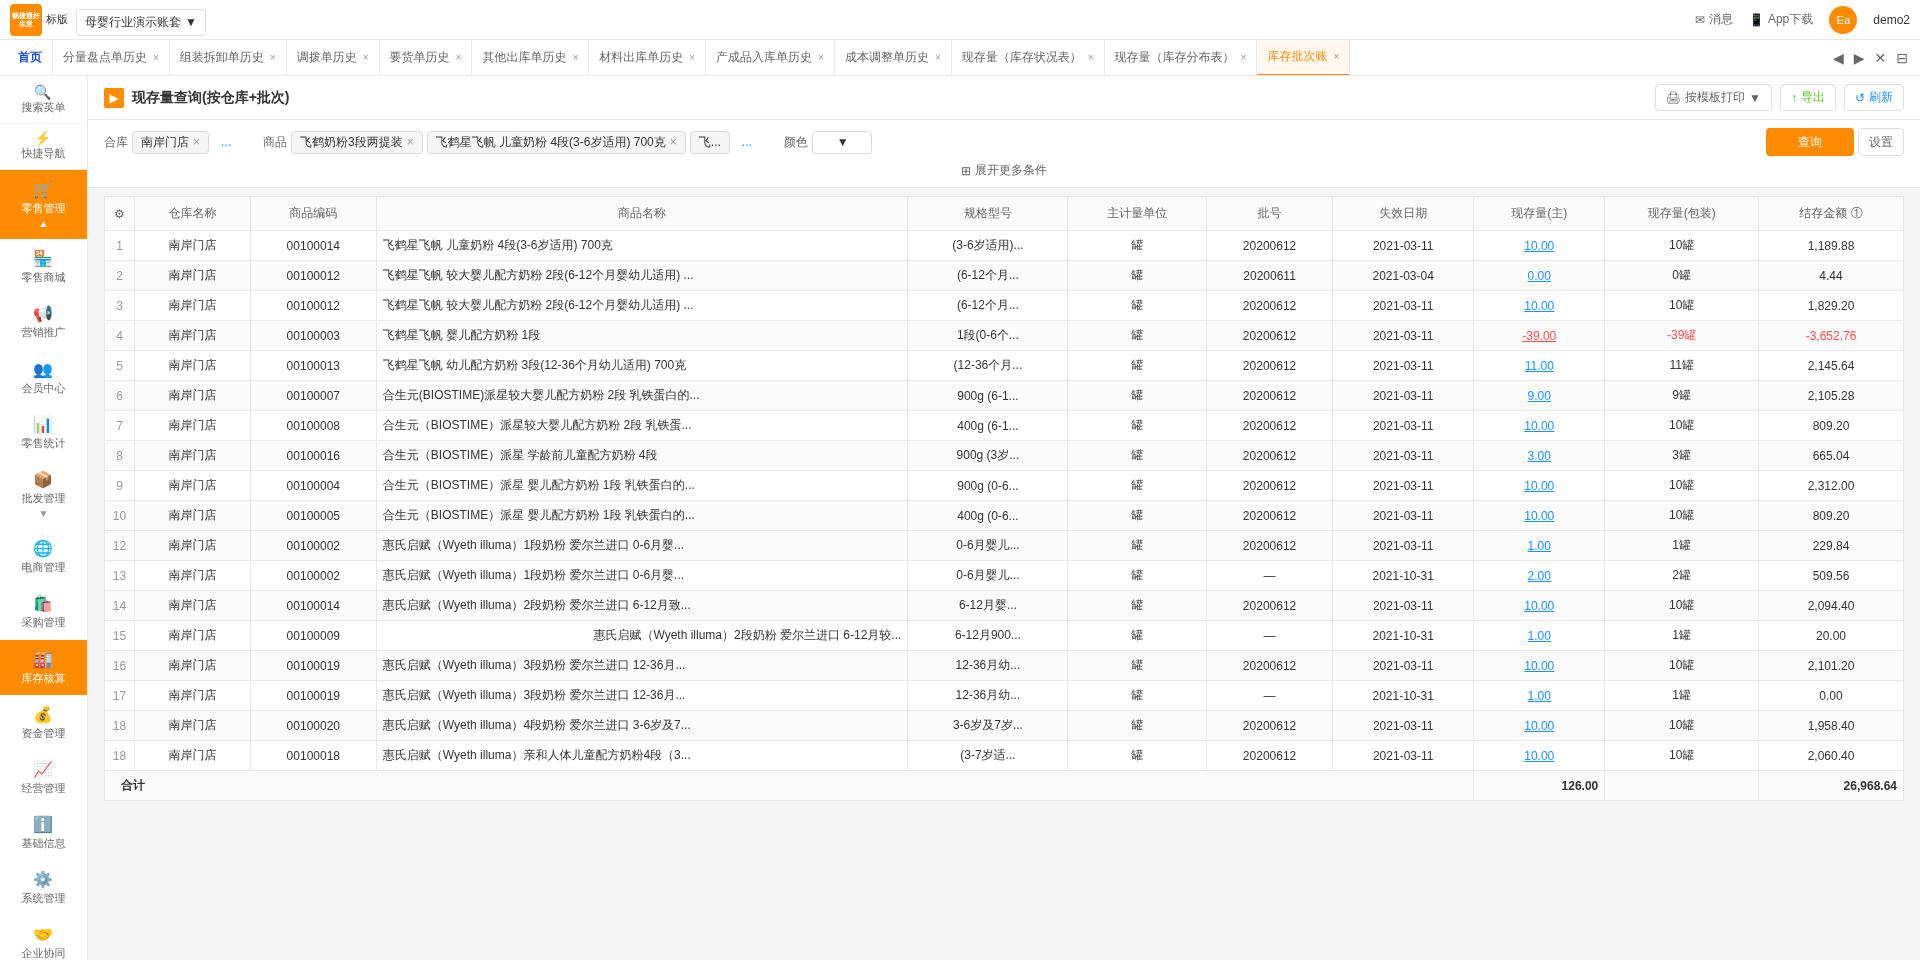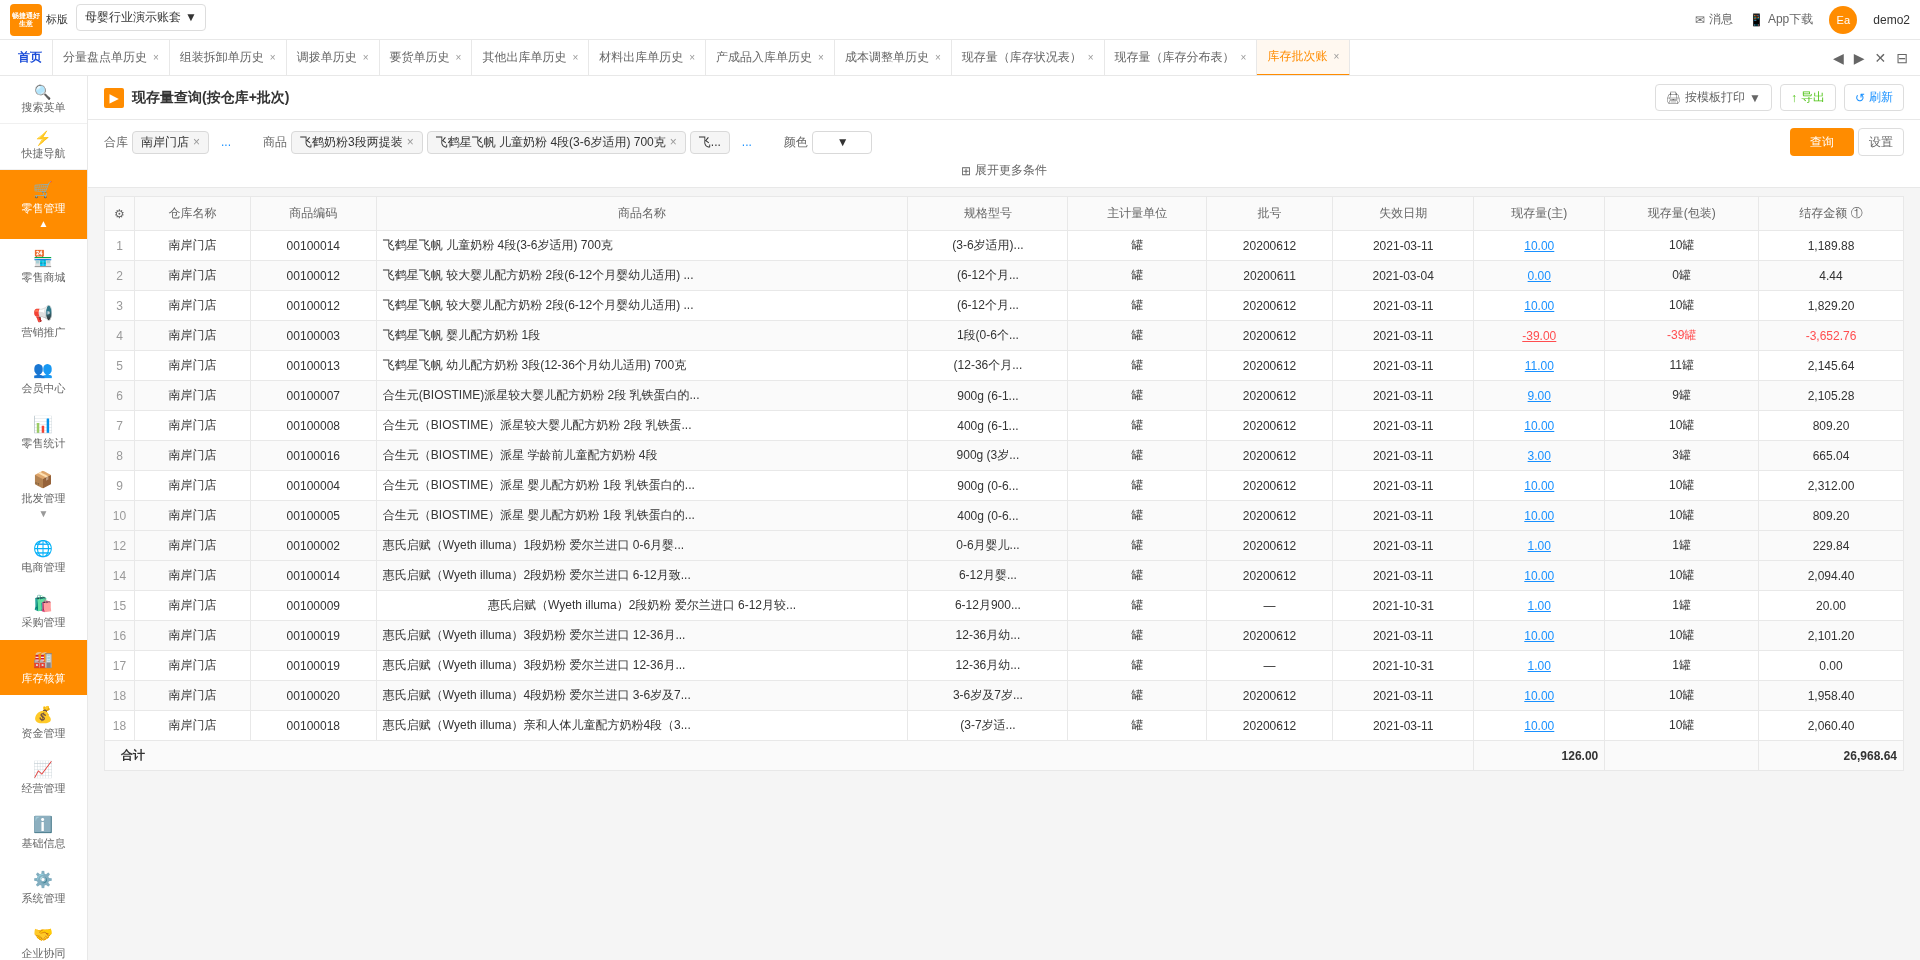--- a/index.html
+++ b/index.html
@@ -3,21 +3,21 @@
   <meta charset="utf-8">
   <style>
     * { box-sizing: border-box; margin: 0; padding: 0; }
     body { font-family: 'Microsoft YaHei', Arial, sans-serif; font-size: 12px; background: #f5f5f5; overflow: hidden; }
 
     
     .top-bar {
       display: flex; align-items: center; background: #fff; height: 40px;
       border-bottom: 1px solid #e8e8e8; padding: 0 10px; justify-content: space-between;
     }
-    .top-bar-left { display: flex; align-items: flex-start; gap: 8px; }
+    .top-bar-left { display: flex; align-items: flex-end; gap: 8px; }
     .logo { display: flex; align-items: center; gap: 4px; }
     .logo-icon { width: 32px; height: 32px; background: #ff8c00; border-radius: 4px; display: flex; align-items: center; justify-content: center; color: white; font-size: 10px; font-weight: bold; }
     .logo-text { font-size: 11px; color: #333; line-height: 1.2; }
     .org-selector { display: flex; align-items: center; gap: 4px; padding: 4px 8px; border: 1px solid #ddd; border-radius: 4px; background: #fff; cursor: pointer; font-size: 12px; color: #333; }
     .top-bar-right { display: flex; align-items: center; gap: 16px; }
     .top-bar-btn { display: flex; align-items: center; gap: 4px; cursor: pointer; color: #666; font-size: 12px; }
     .user-avatar { width: 28px; height: 28px; border-radius: 50%; background: #ff8c00; display: flex; align-items: center; justify-content: center; color: white; font-size: 11px; }
 
     
     .tab-bar {
@@ -70,21 +70,21 @@
     .filter-label { font-size: 12px; color: #666; white-space: nowrap; }
     .filter-tag {
       display: flex; align-items: center; gap: 4px; padding: 2px 8px;
       background: #f5f5f5; border: 1px solid #d9d9d9; border-radius: 4px;
       font-size: 12px; color: #333; cursor: pointer;
     }
     .filter-tag .close { color: #999; cursor: pointer; }
     .filter-more { color: #1890ff; cursor: pointer; font-size: 12px; padding: 2px 8px; display: flex; align-items: center; gap: 2px; }
     .filter-expand-btn { display: flex; align-items: center; gap: 4px; color: #666; cursor: pointer; font-size: 12px; margin: 0 auto; }
     .color-select { display: flex; align-items: center; gap: 4px; padding: 2px 8px; border: 1px solid #d9d9d9; border-radius: 4px; background: #fff; font-size: 12px; color: #333; cursor: pointer; min-width: 60px; }
-    .btn-query { padding: 4px 20px; background: #ff8c00; border: none; border-radius: 4px; color: white; cursor: pointer; font-size: 12px; height: 28px; }
+    .btn-query { padding: 4px 32px; background: #ff8c00; border: none; border-radius: 4px; color: white; cursor: pointer; font-size: 12px; height: 28px; }
     .btn-setting { padding: 4px 10px; border: 1px solid #ddd; border-radius: 4px; background: #fff; cursor: pointer; font-size: 12px; color: #666; height: 28px; }
 
     
     .table-container { flex: 1; overflow: auto; padding: 0 16px 8px; }
     table { width: 100%; border-collapse: collapse; background: #fff; margin-top: 8px; }
     thead tr { background: #fafafa; }
     th { padding: 8px 6px; border: 1px solid #e8e8e8; font-size: 12px; color: #666; font-weight: normal; text-align: center; white-space: nowrap; }
     td { padding: 6px 6px; border: 1px solid #e8e8e8; font-size: 12px; color: #333; text-align: center; white-space: nowrap; }
     .row-num { color: #999; }
     .link-val { color: #1890ff; text-decoration: underline; cursor: pointer; }
@@ -450,38 +450,51 @@
     <td>00100002</td>
     <td style="text-align:left;max-width:280px;overflow:hidden;text-overflow:ellipsis;">惠氏启赋（Wyeth illuma）1段奶粉 爱尔兰进口 0-6月婴...</td>
     <td>0-6月婴儿...</td>
     <td>罐</td>
     <td>20200612</td>
     <td>2021-03-11</td>
     <td class="link-val">1.00</td>
     <td class="">1罐</td>
     <td class="">229.84</td>
   </tr>
+            <tr style="background: rgb(255, 255, 255);">
+    <td class="row-num">13</td>
+    <td>南岸门店</td>
+    <td>00100002</td>
+    <td style="text-align:left;max-width:280px;overflow:hidden;text-overflow:ellipsis;">惠氏启赋（Wyeth illuma）1段奶粉 爱尔兰进口 0-6月婴...</td>
+    <td>0-6月婴儿...</td>
+    <td>罐</td>
+    <td>—</td>
+    <td>2021-10-31</td>
+    <td class="link-val">2.00</td>
+    <td class="">2罐</td>
+    <td class="">509.56</td>
+  </tr>
             <tr style="background: rgb(250, 250, 250);">
     <td class="row-num">14</td>
     <td>南岸门店</td>
     <td>00100014</td>
     <td style="text-align:left;max-width:280px;overflow:hidden;text-overflow:ellipsis;">惠氏启赋（Wyeth illuma）2段奶粉 爱尔兰进口 6-12月致...</td>
     <td>6-12月婴...</td>
     <td>罐</td>
     <td>20200612</td>
     <td>2021-03-11</td>
     <td class="link-val">10.00</td>
     <td class="">10罐</td>
     <td class="">2,094.40</td>
   </tr>
             <tr style="background: rgb(255, 255, 255);">
     <td class="row-num">15</td>
     <td>南岸门店</td>
     <td>00100009</td>
-    <td style="text-align:center;max-width:280px;overflow:hidden;text-overflow:ellipsis;margin-top:29px;">惠氏启赋（Wyeth illuma）2段奶粉 爱尔兰进口 6-12月较...</td>
+    <td style="text-align:right;max-width:280px;overflow:hidden;text-overflow:ellipsis;margin-top:29px;">惠氏启赋（Wyeth illuma）2段奶粉 爱尔兰进口 6-12月较...</td>
     <td>6-12月900...</td>
     <td>罐</td>
     <td>—</td>
     <td>2021-10-31</td>
     <td class="link-val">1.00</td>
     <td class="">1罐</td>
     <td class="">20.00</td>
   </tr>
             <tr style="background: rgb(250, 250, 250);">
     <td class="row-num">16</td>

